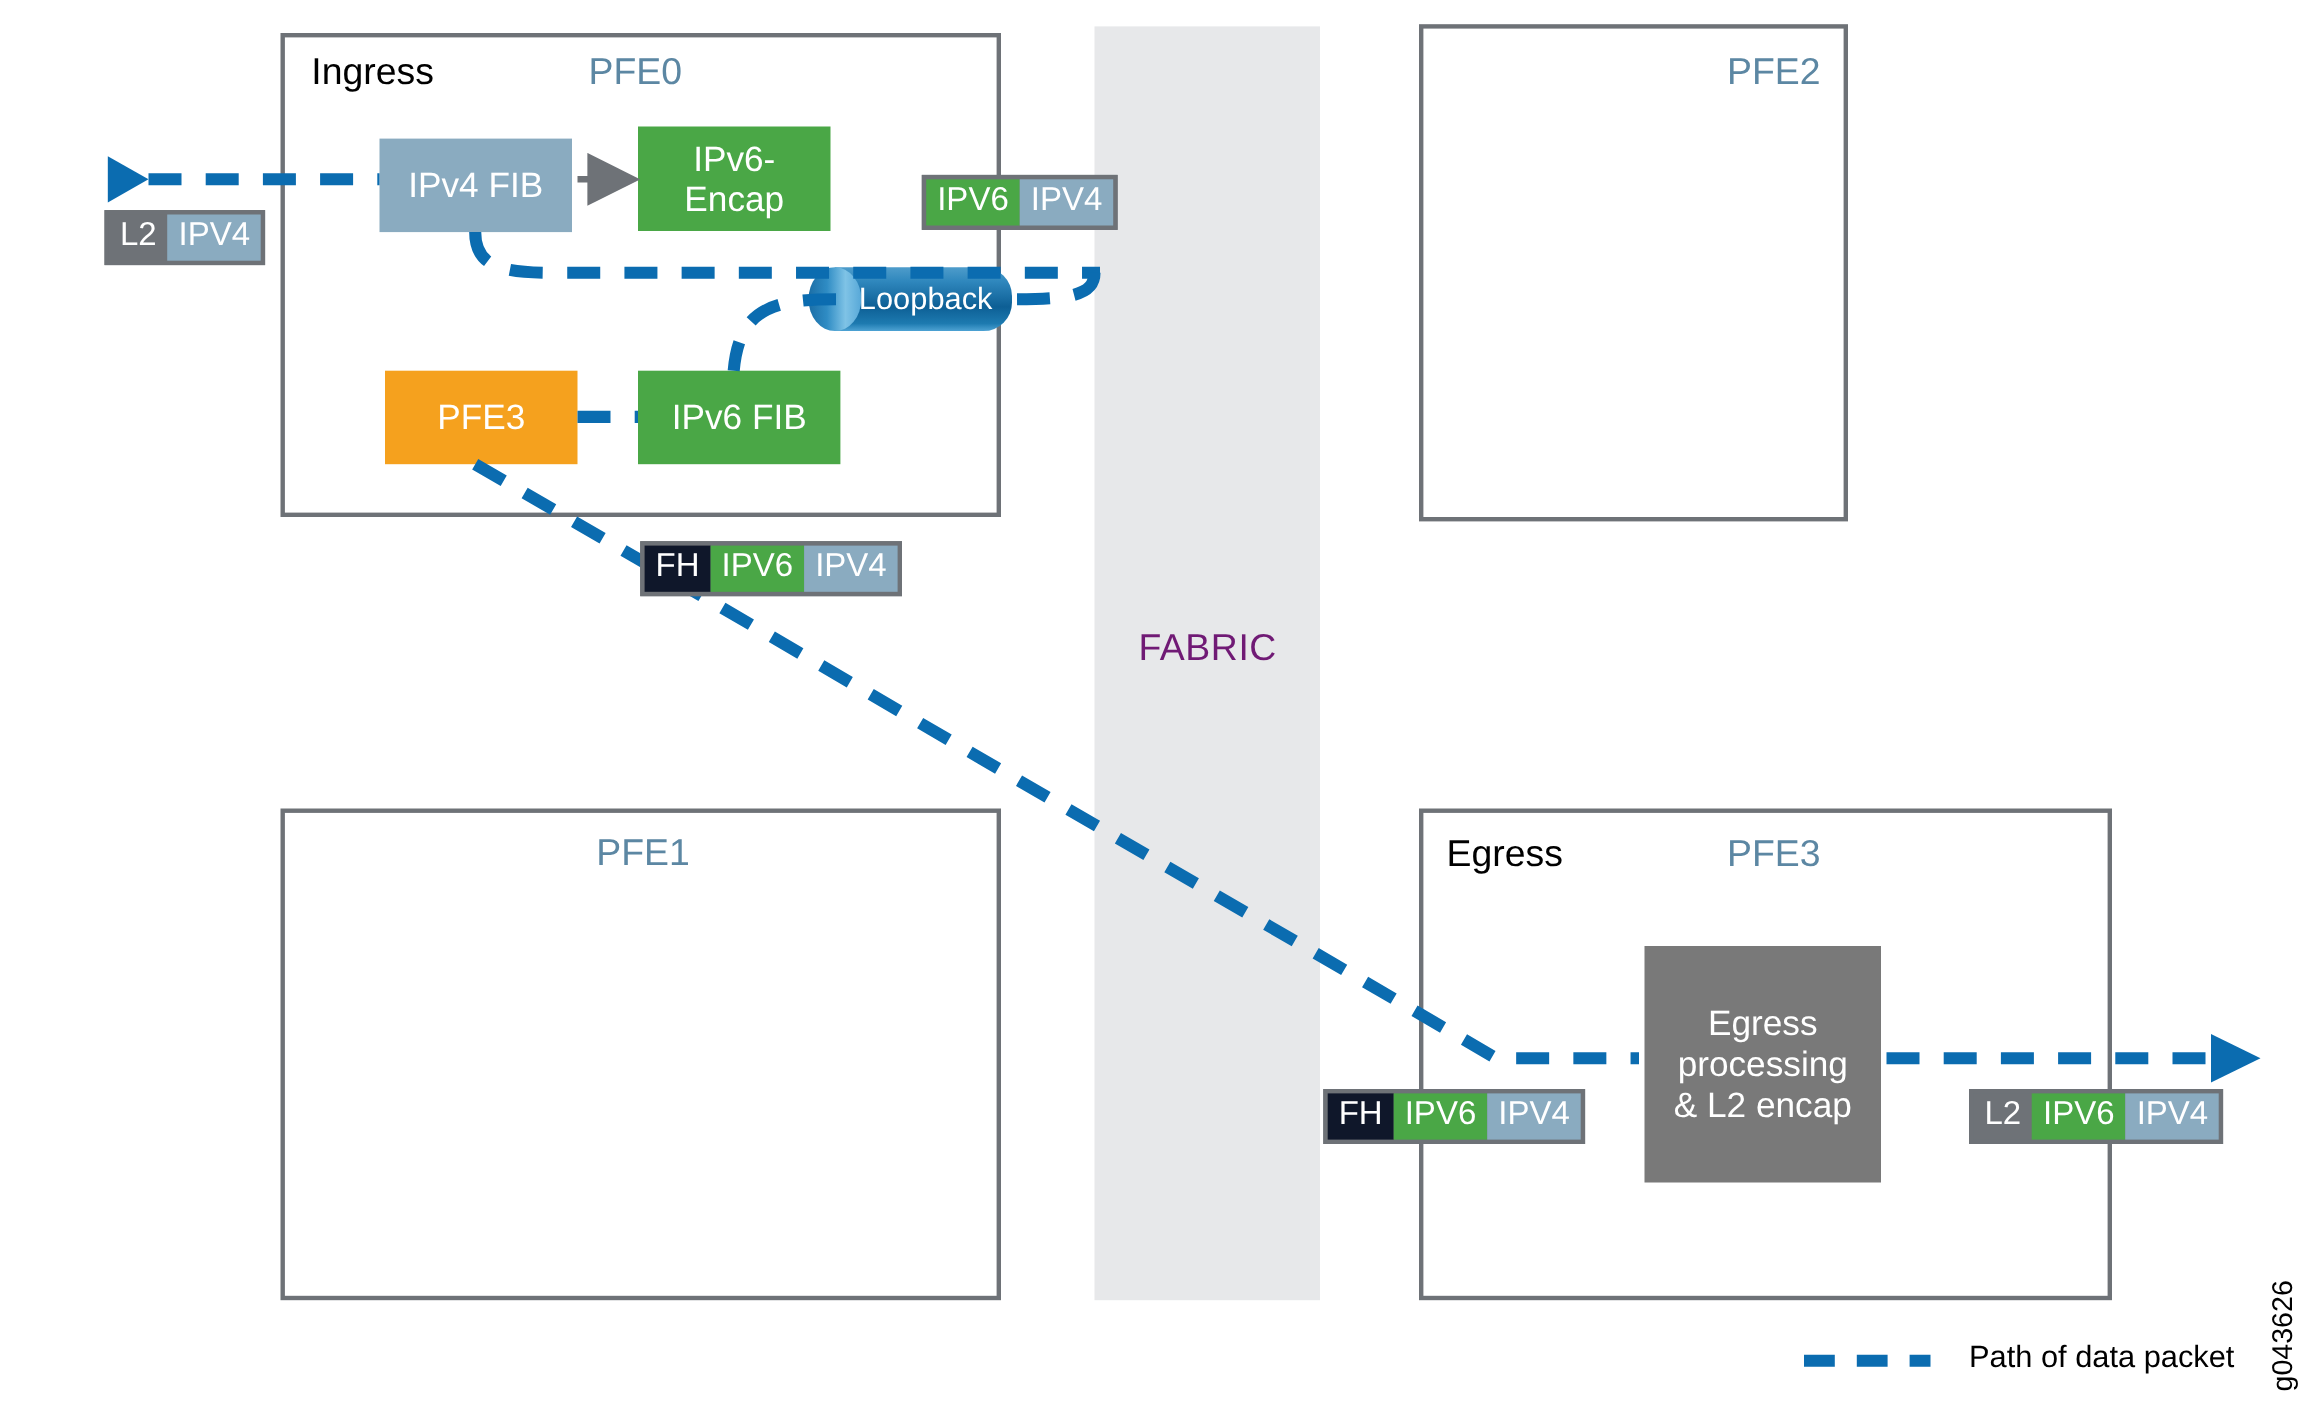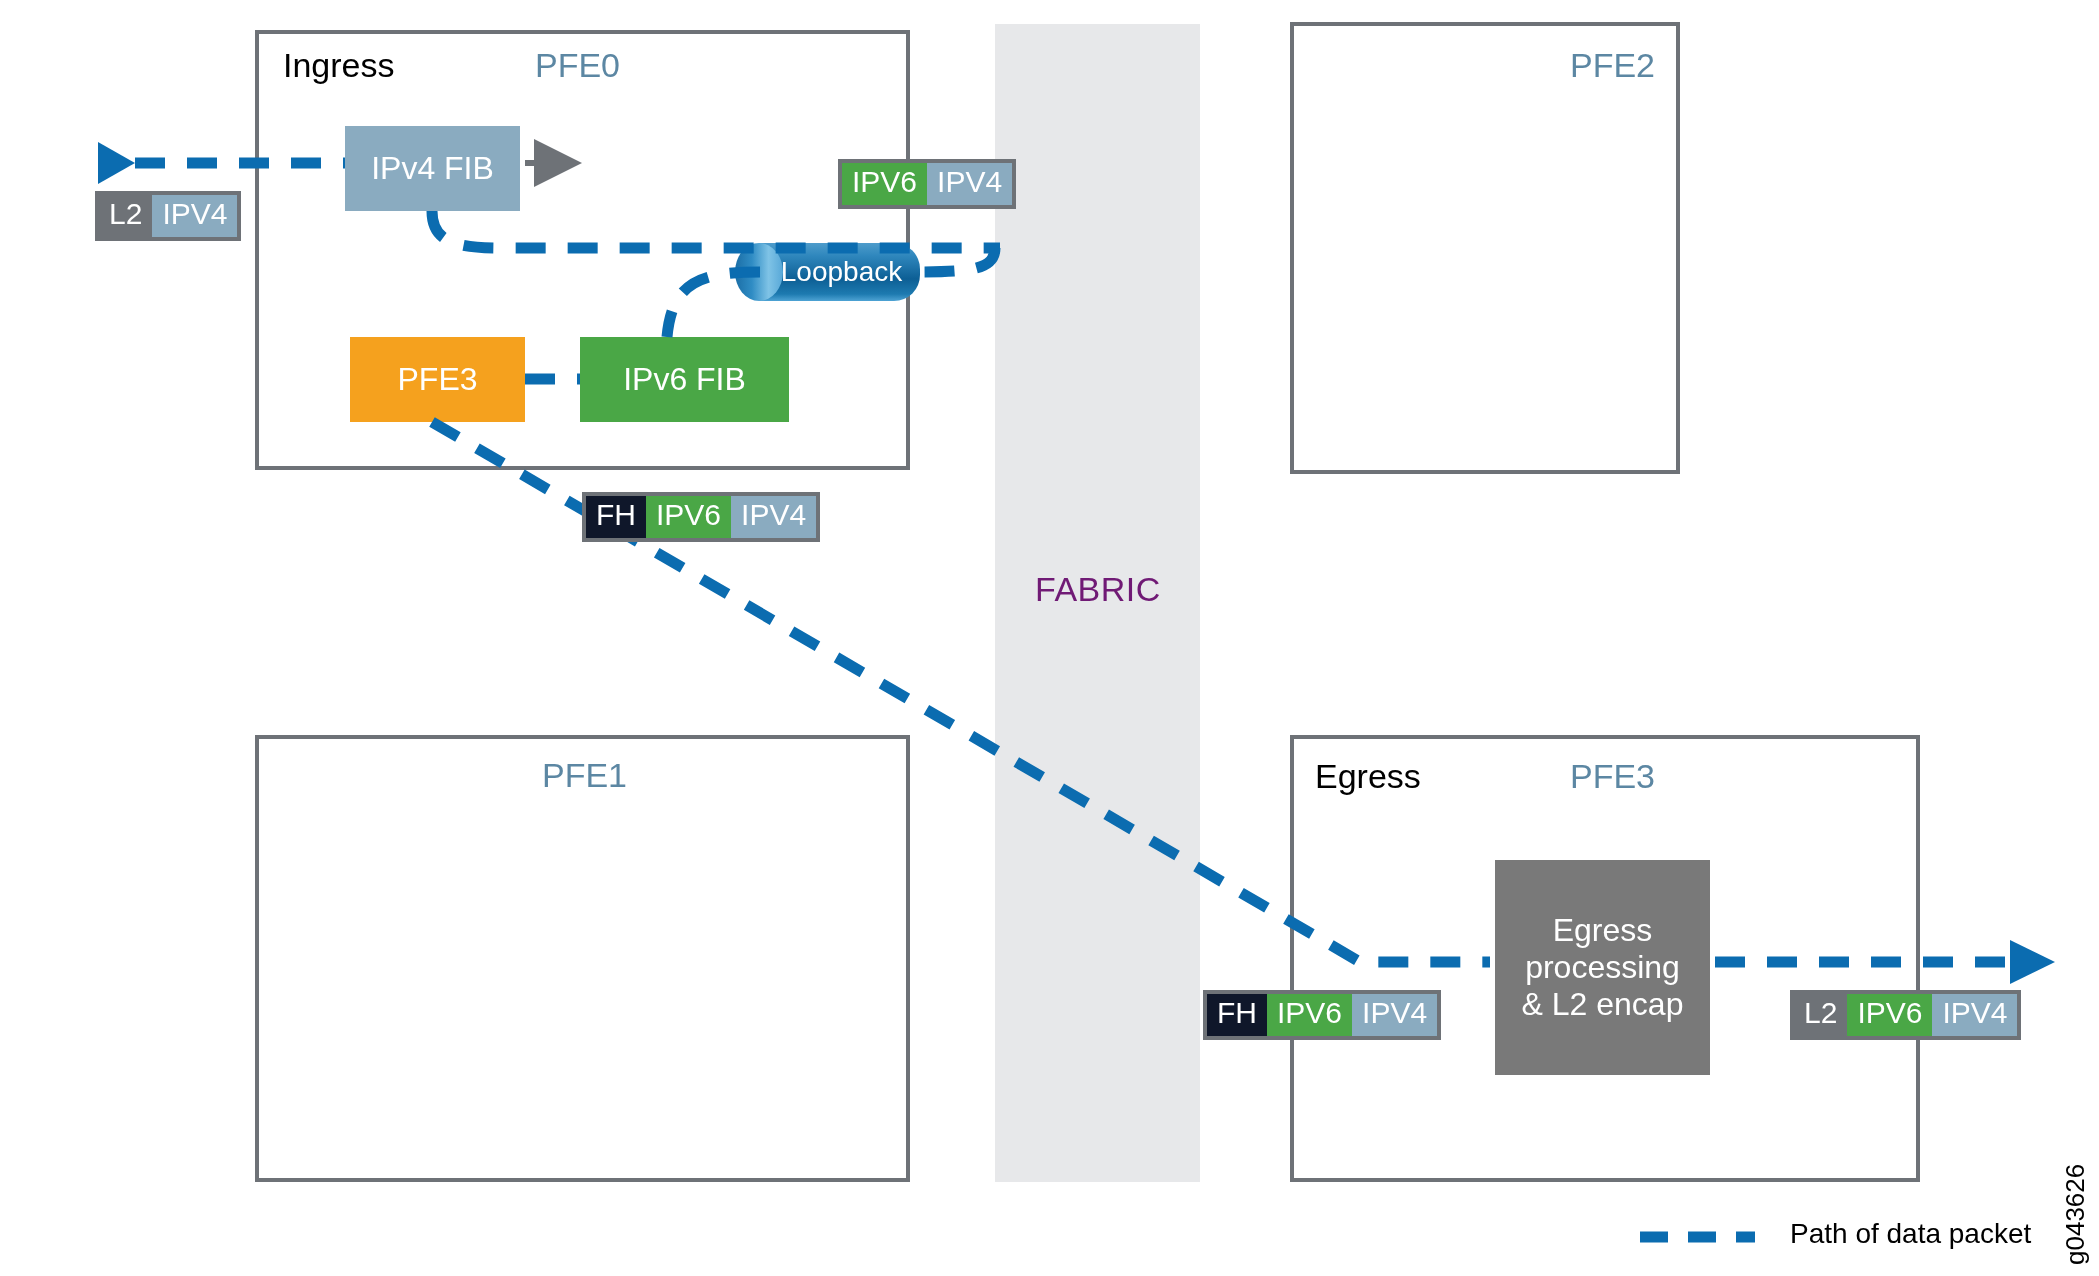--- a/index.html
+++ b/index.html
@@ -61,24 +61,28 @@
 
   <div class="pfe-box" style="left:255px;top:735px;width:655px;height:447px;"></div>
   <div class="pfe-title" style="left:542px;top:756px;">PFE1</div>
 
   <div class="pfe-box" style="left:1290px;top:735px;width:630px;height:447px;"></div>
   <div class="side-title" style="left:1315px;top:757px;">Egress</div>
   <div class="pfe-title" style="left:1570px;top:757px;">PFE3</div>
 
   <div class="node blue" style="left:345px;top:126px;width:175px;height:85px;">IPv4 FIB</div>
 
+  <div class="node green" style="left:580px;top:115px;width:175px;height:95px;flex-direction:column;">
+    <span>IPv6-</span>
+    <span>Encap</span>
+  </div>
 
   <div class="node orange" style="left:350px;top:337px;width:175px;height:85px;">PFE3</div>
 
-  <div class="node green" style="left:580px;top:337px;width:209px;height:85px;">IPv6 FIB</div>
+  <div class="node green" style="left:580px;top:337px;width:184px;height:85px;">IPv6 FIB</div>
 
   <div class="cyl" style="left:735px;top:243px;width:185px;height:58px;text-align:center;">
     <div class="body"></div>
     <div class="cap"></div>
     <div class="lbl">Loopback</div>
   </div>
 
   <div class="node gray" style="left:1495px;top:860px;width:215px;height:215px;flex-direction:column;">
     <span>Egress</span>
     <span>processing</span>

